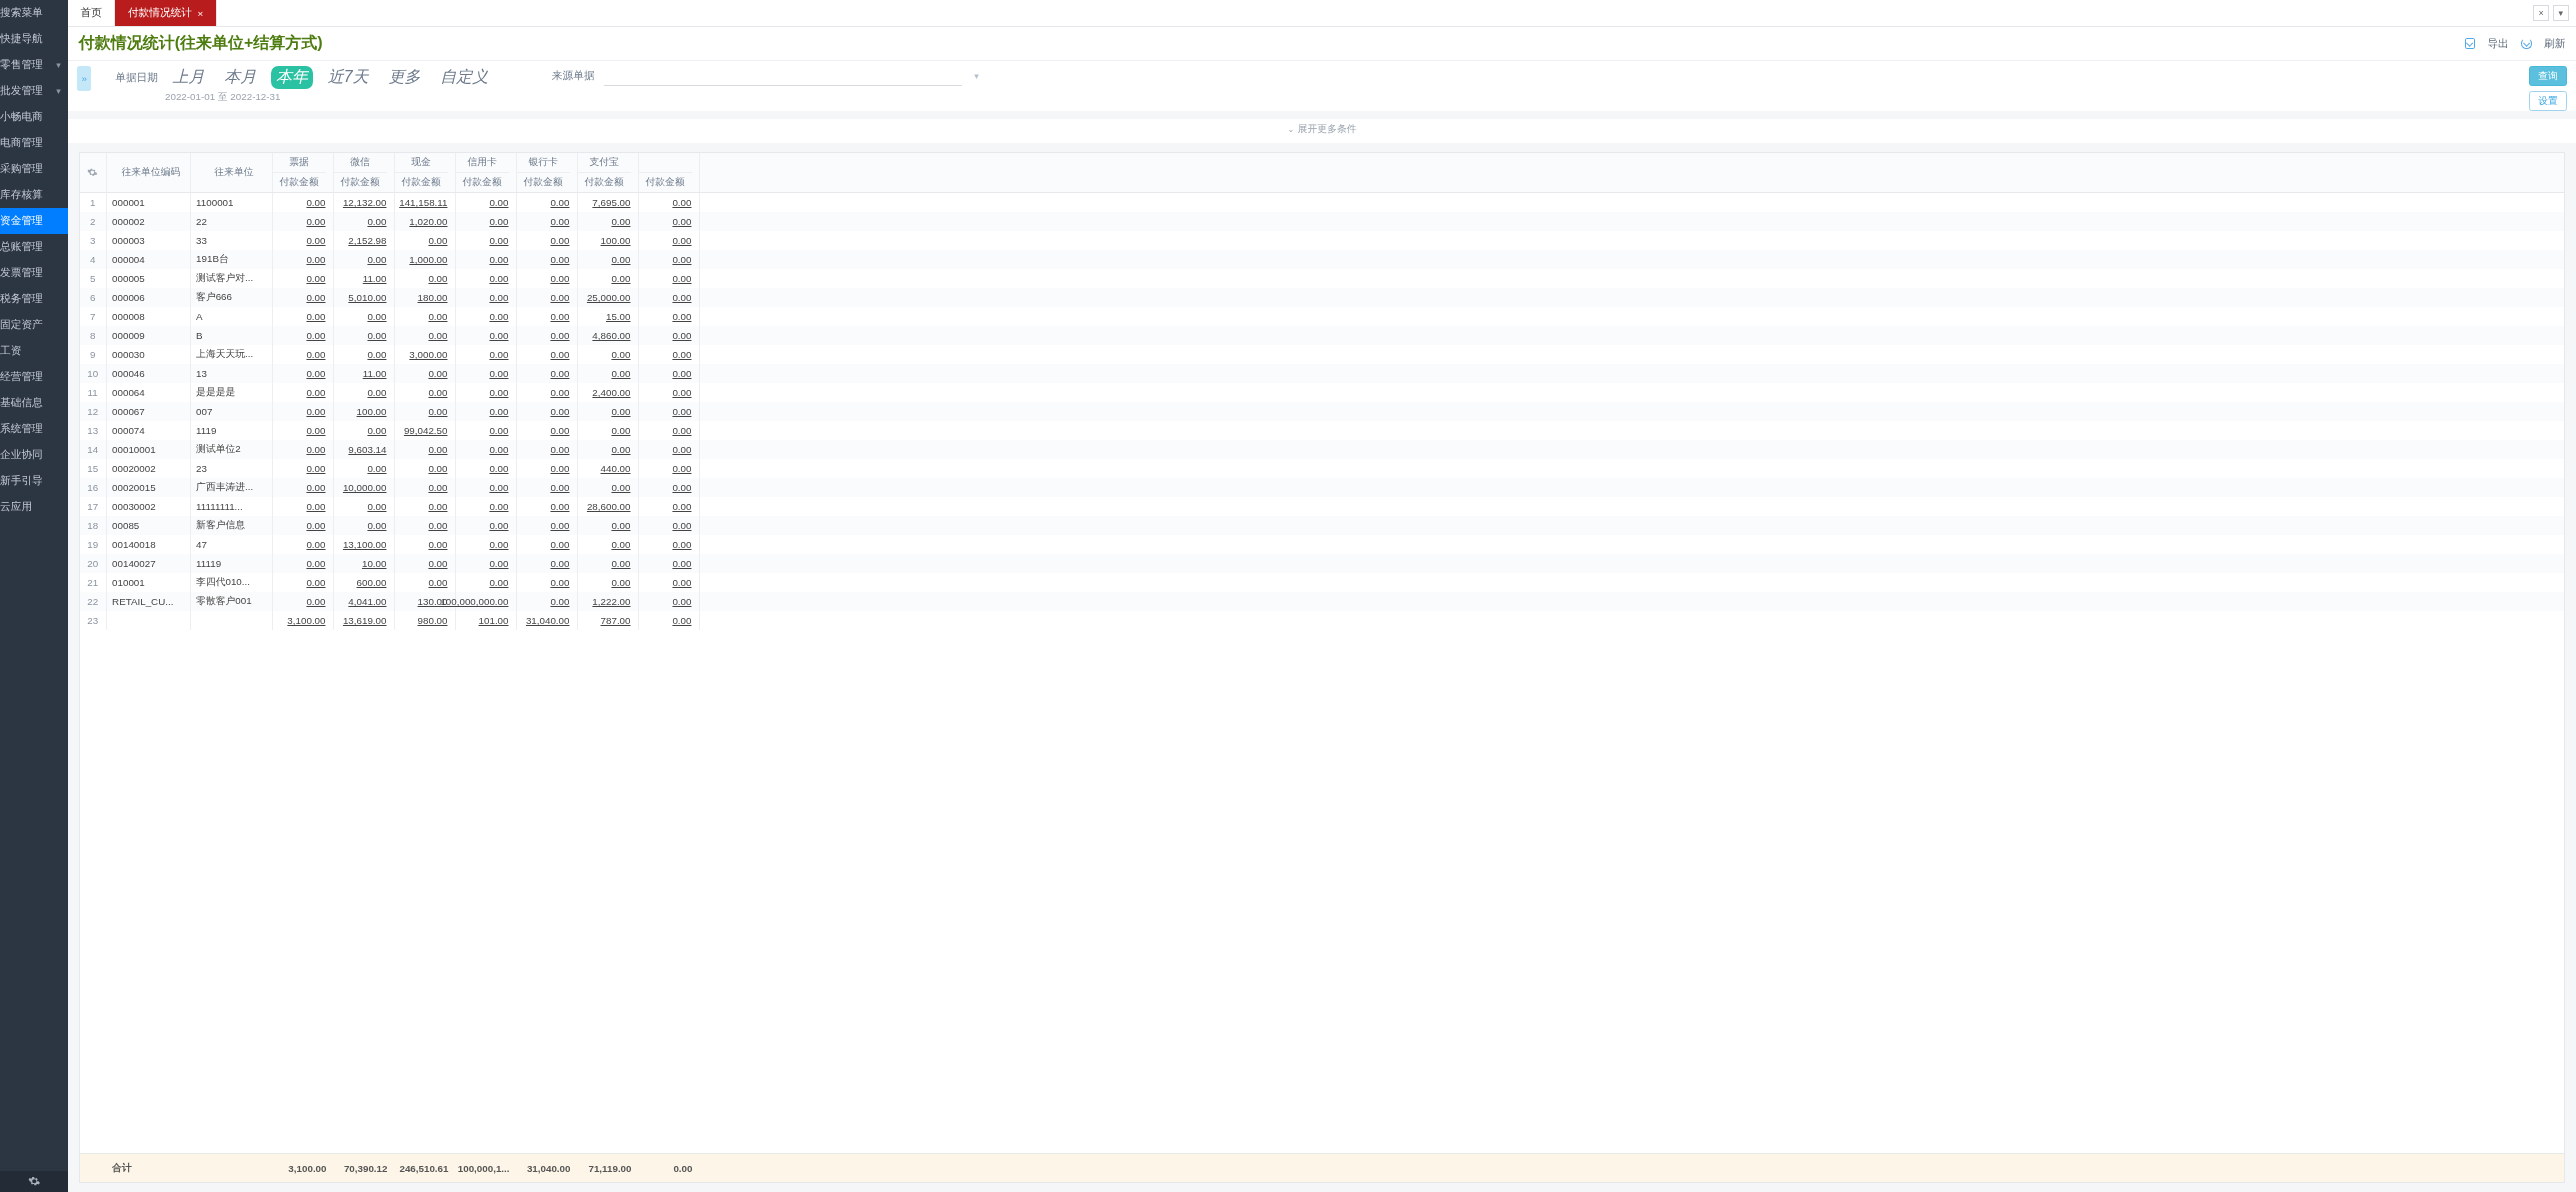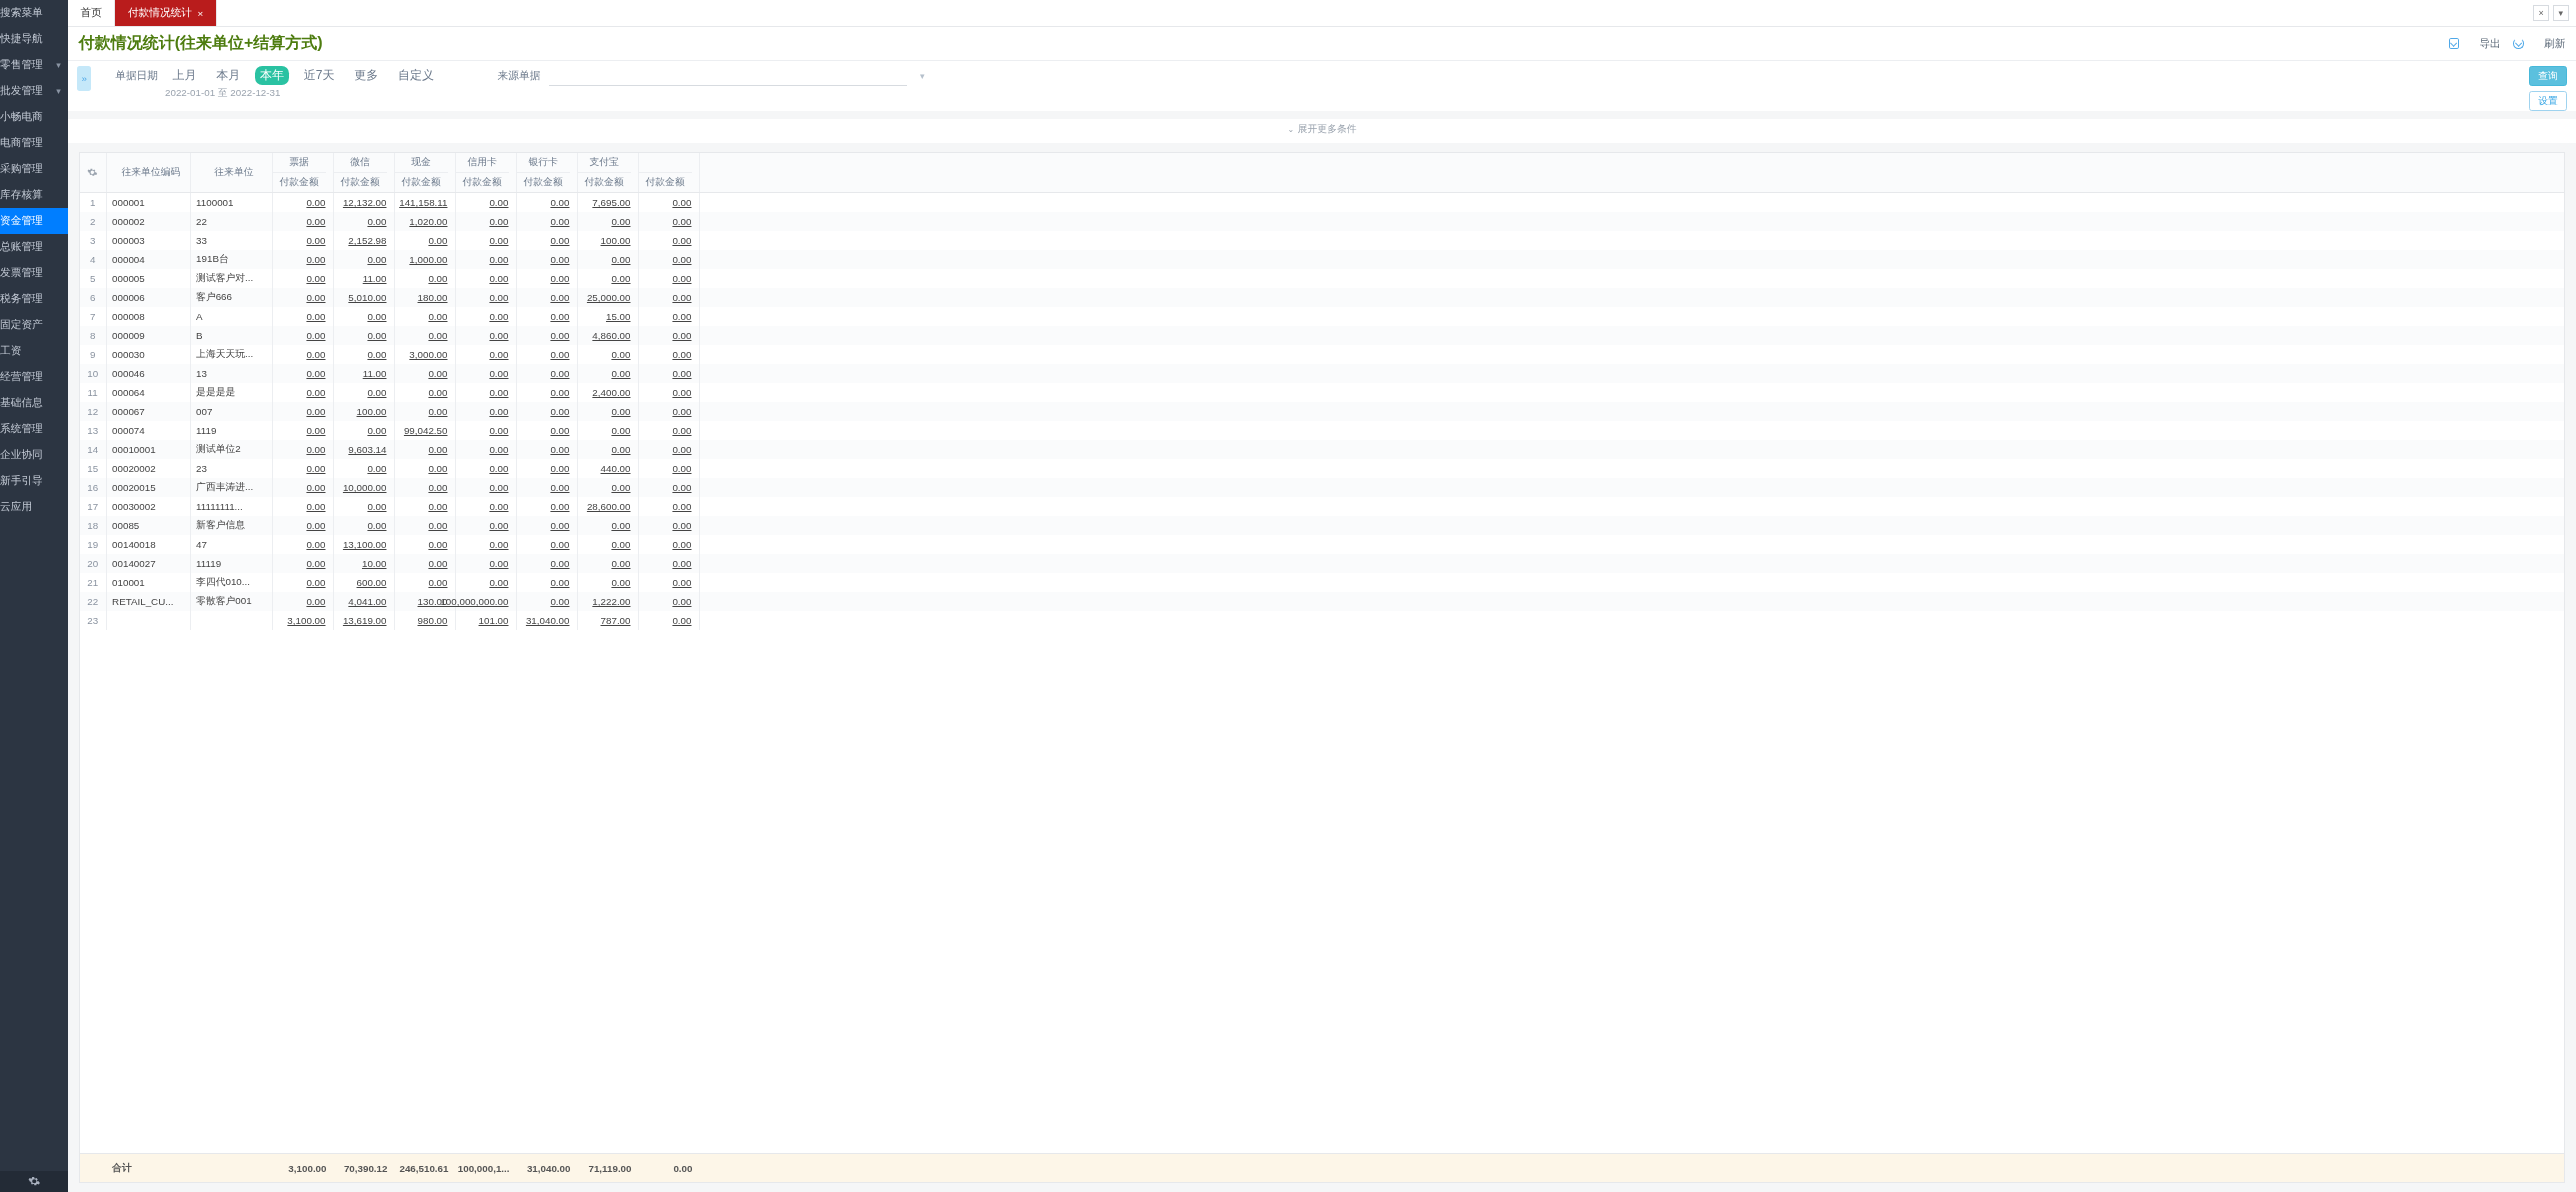--- a/index.html
+++ b/index.html
@@ -15,31 +15,31 @@
 .tabs { height: 27px; background: #fff; border-bottom: 0.9px solid #e6e8eb; display: flex; align-items: stretch; }
 .tab { display: flex; align-items: center; padding: 0 12.5px; font-size: 10.7px; border-right: 0.9px solid #e6e8eb; cursor: pointer; gap: 5.4px; }
 .tab.active { background: #b91c1c; color: #fff; }
 .tab-close { font-size: 9.8px; cursor: pointer; }
 .tabs-spacer { flex: 1; }
 .tab-actions { display: flex; align-items: center; gap: 3.6px; padding-right: 7.2px; }
 .tab-actions span { width: 16px; height: 16px; border: 0.9px solid #d7dbe0; display: inline-flex; align-items: center; justify-content: center; font-size: 9px; cursor: pointer; color: #666; }
 .page-header { height: 34px; display: flex; align-items: center; padding: 0 10.7px; background: #fff; border-bottom: 0.9px solid #eceef1; }
 .page-title { font-size: 16px; color: #4d7c0f; font-weight: bold; }
 .header-spacer { flex: 1; }
-.header-link { display: flex; align-items: center; gap: 20px; color: #5e6b7a; font-size: 10.7px; cursor: pointer; margin-left: 12.5px; }
+.header-link { display: flex; align-items: center; gap: 12px; color: #5e6b7a; font-size: 10.7px; cursor: pointer; margin-left: 12.5px; }
 .header-link .ic { width: 10.7px; height: 10.7px; display: inline-block; border: 0.9px solid #4fa8e8; border-radius: 1.8px; position: relative; }
 .header-link .ic::after { content: ""; position: absolute; left: 1.8px; top: 1.8px; width: 3.6px; height: 3.6px; border-left: 0.9px solid #4fa8e8; border-bottom: 0.9px solid #4fa8e8; transform: rotate(-45deg); }
 .header-link.refresh .ic { border-radius: 50%; border-top-color: transparent; }
 .filter-bar { background: #fff; padding: 5.4px 9px 0 9px; display: flex; align-items: flex-start; position: relative; }
 .collapse-handle { width: 14.3px; height: 25px; background: #c5e8f9; border-radius: 2.7px; margin-right: 19.7px; display: flex; align-items: center; justify-content: center; color: #4fa8e8; font-size: 9.8px; cursor: pointer; }
 .filter-fields { flex: 1; display: flex; gap: 54px; }
 .field { display: flex; flex-direction: column; }
 .field-line { display: flex; align-items: center; gap: 9px; }
 .field-label { color: #6c7a8c; min-width: 47px; text-align: right; }
-.date-tag { padding: 0.9px 5.4px; border-radius: 7.2px; cursor: pointer; color: #6c7a8c; font-size: 12px; }
+.date-tag { padding: 0.9px 5.4px; border-radius: 7.2px; cursor: pointer; color: #6c7a8c; font-size: 16px; font-style: italic; }
 .date-tag.on { background: #2ac2a2; color: #fff; }
 .date-range { color: #9aa3ae; font-size: 9.8px; margin-left: 54px; margin-top: 1.8px; }
 .src-input { width: 358px; height: 19.7px; border: none; border-bottom: 0.9px solid #d7dbe0; background: transparent; outline: none; }
 .sel-caret { color: #b5c0cc; margin-left: 3.6px; font-size: 9px; }
 .field-more { color: #c4ccd6; font-size: 12.5px; margin-left: 5.4px; cursor: pointer; letter-spacing: 0.9px; }
 .filter-actions { display: flex; flex-direction: column; gap: 5.4px; margin-left: 9px; }
 .btn { min-width: 38px; height: 19.7px; border-radius: 2.7px; display: flex; align-items: center; justify-content: center; font-size: 9.8px; cursor: pointer; border: 0.9px solid transparent; margin-left: 9px; }
 .btn.primary { background: #5bc0de; color: #fff; border-color: #46b8da; }
 .btn.ghost { background: #fff; color: #3aa8e6; border-color: #9fd3ef; }
 .expand-row { background: #fff; text-align: center; padding: 3.6px 0 7.2px 0; color: #9aa3ae; font-size: 9.8px; cursor: pointer; margin-top: 8px; }

